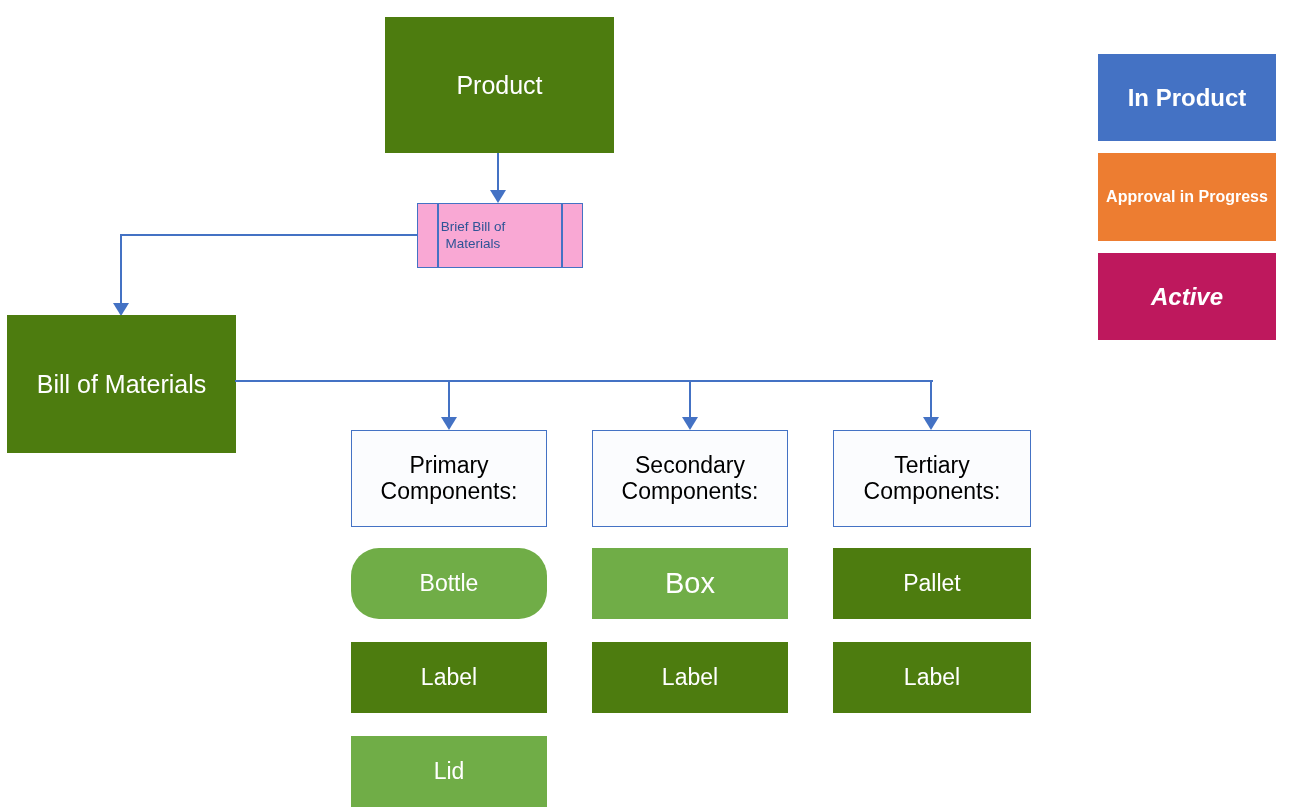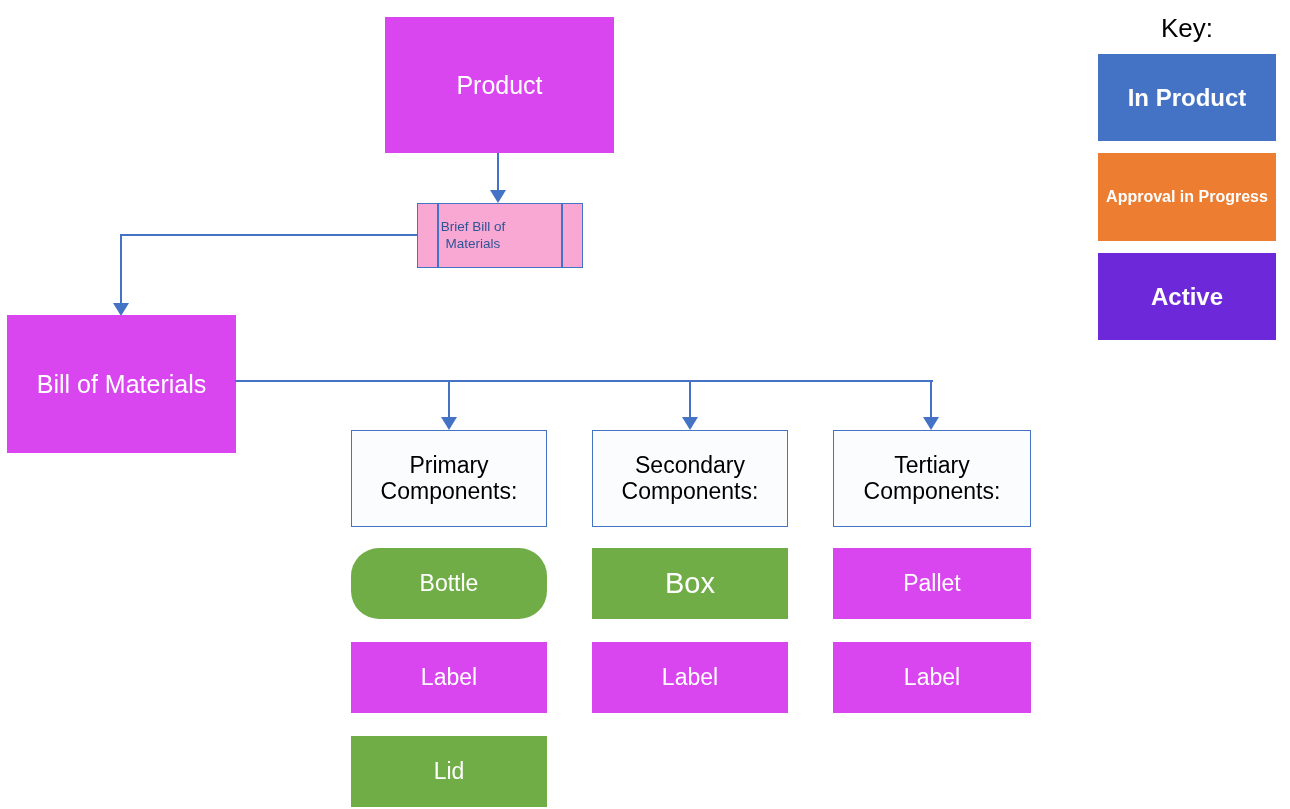--- a/index.html
+++ b/index.html
@@ -23,21 +23,21 @@
     position: absolute;
     box-sizing: border-box;
     display: flex;
     align-items: center;
     justify-content: center;
     text-align: center;
     line-height: 1.12;
     color: #ffffff;
     font-weight: 400;
   }
-  .node.blue  { background: #d946ef; }
+  .node.blue  { background: #4d7c0f; }
   .node.green { background: #70AD47; }
 
   
   .node.outline {
     background: #fbfcfe;
     border: 1.4px solid #4472C4;
     color: #000000;
   }
 
   
@@ -166,29 +166,26 @@
   </div>
 
   <div class="node blue" style="left:833px; top:548px; width:198px; height:71px; font-size:23px;">
     <span>Pallet</span>
   </div>
 
   <div class="node blue" style="left:833px; top:642px; width:198px; height:71px; font-size:23px;">
     <span>Label</span>
   </div>
 
-  <div class="key-title" style="left:1098px; top:13px; width:178px; font-size:26px;">
-    <span>Key:</span>
-  </div>
 
   <div class="key-box" style="left:1098px; top:54px; width:178px; height:87px; background:#4472C4; font-size:24px;">
     <span>In Product</span>
   </div>
 
   <div class="key-box" style="left:1098px; top:153px; width:178px; height:88px; background:#ED7D31; font-size:16px;">
     <span style="display:block; width:168px;">Approval in Progress</span>
   </div>
 
-  <div class="key-box" style="left:1098px; top:253px; width:178px; height:87px; background:#6d28d9; font-size:24px;">
+  <div class="key-box" style="left:1098px; top:253px; width:178px; height:87px; background:#be185d; font-size:24px;font-style:italic;">
     <span>Active</span>
   </div>
 
 </div>
 
 </body></html>

